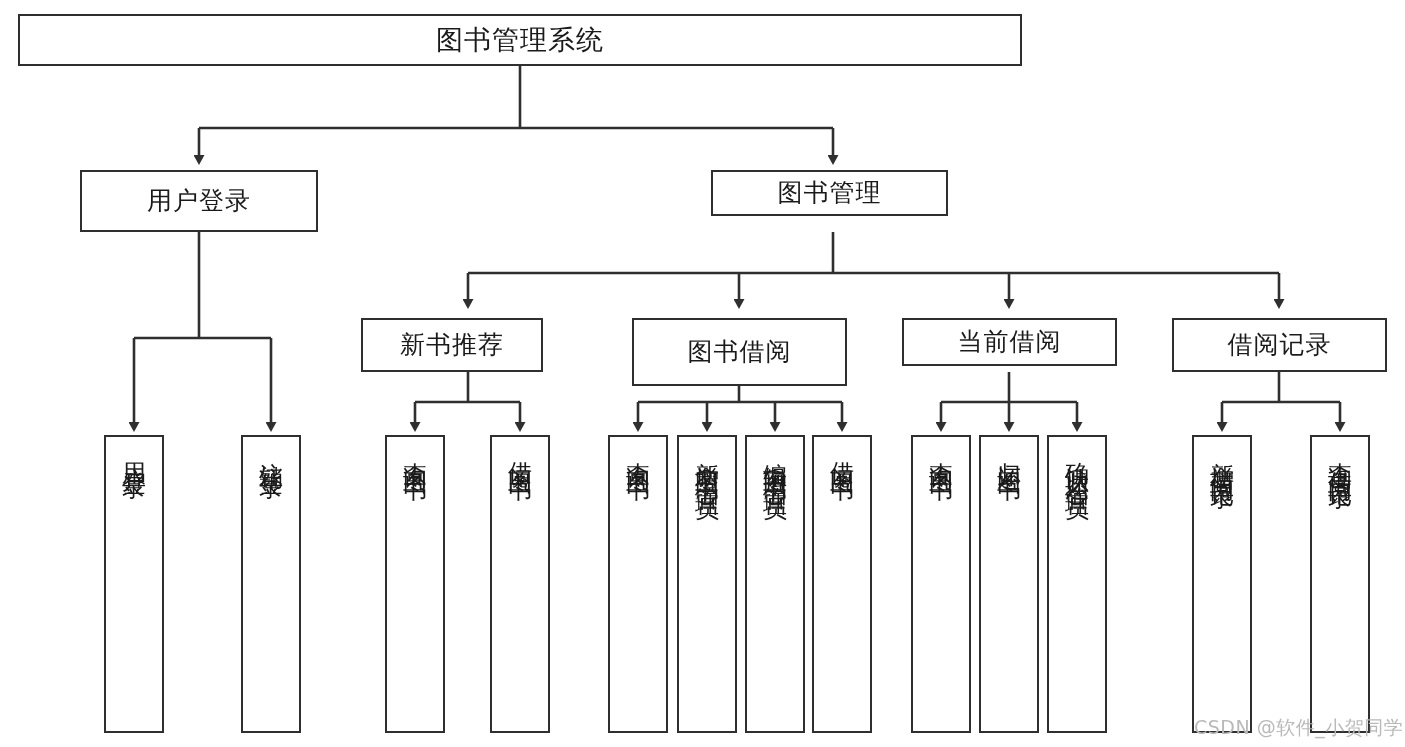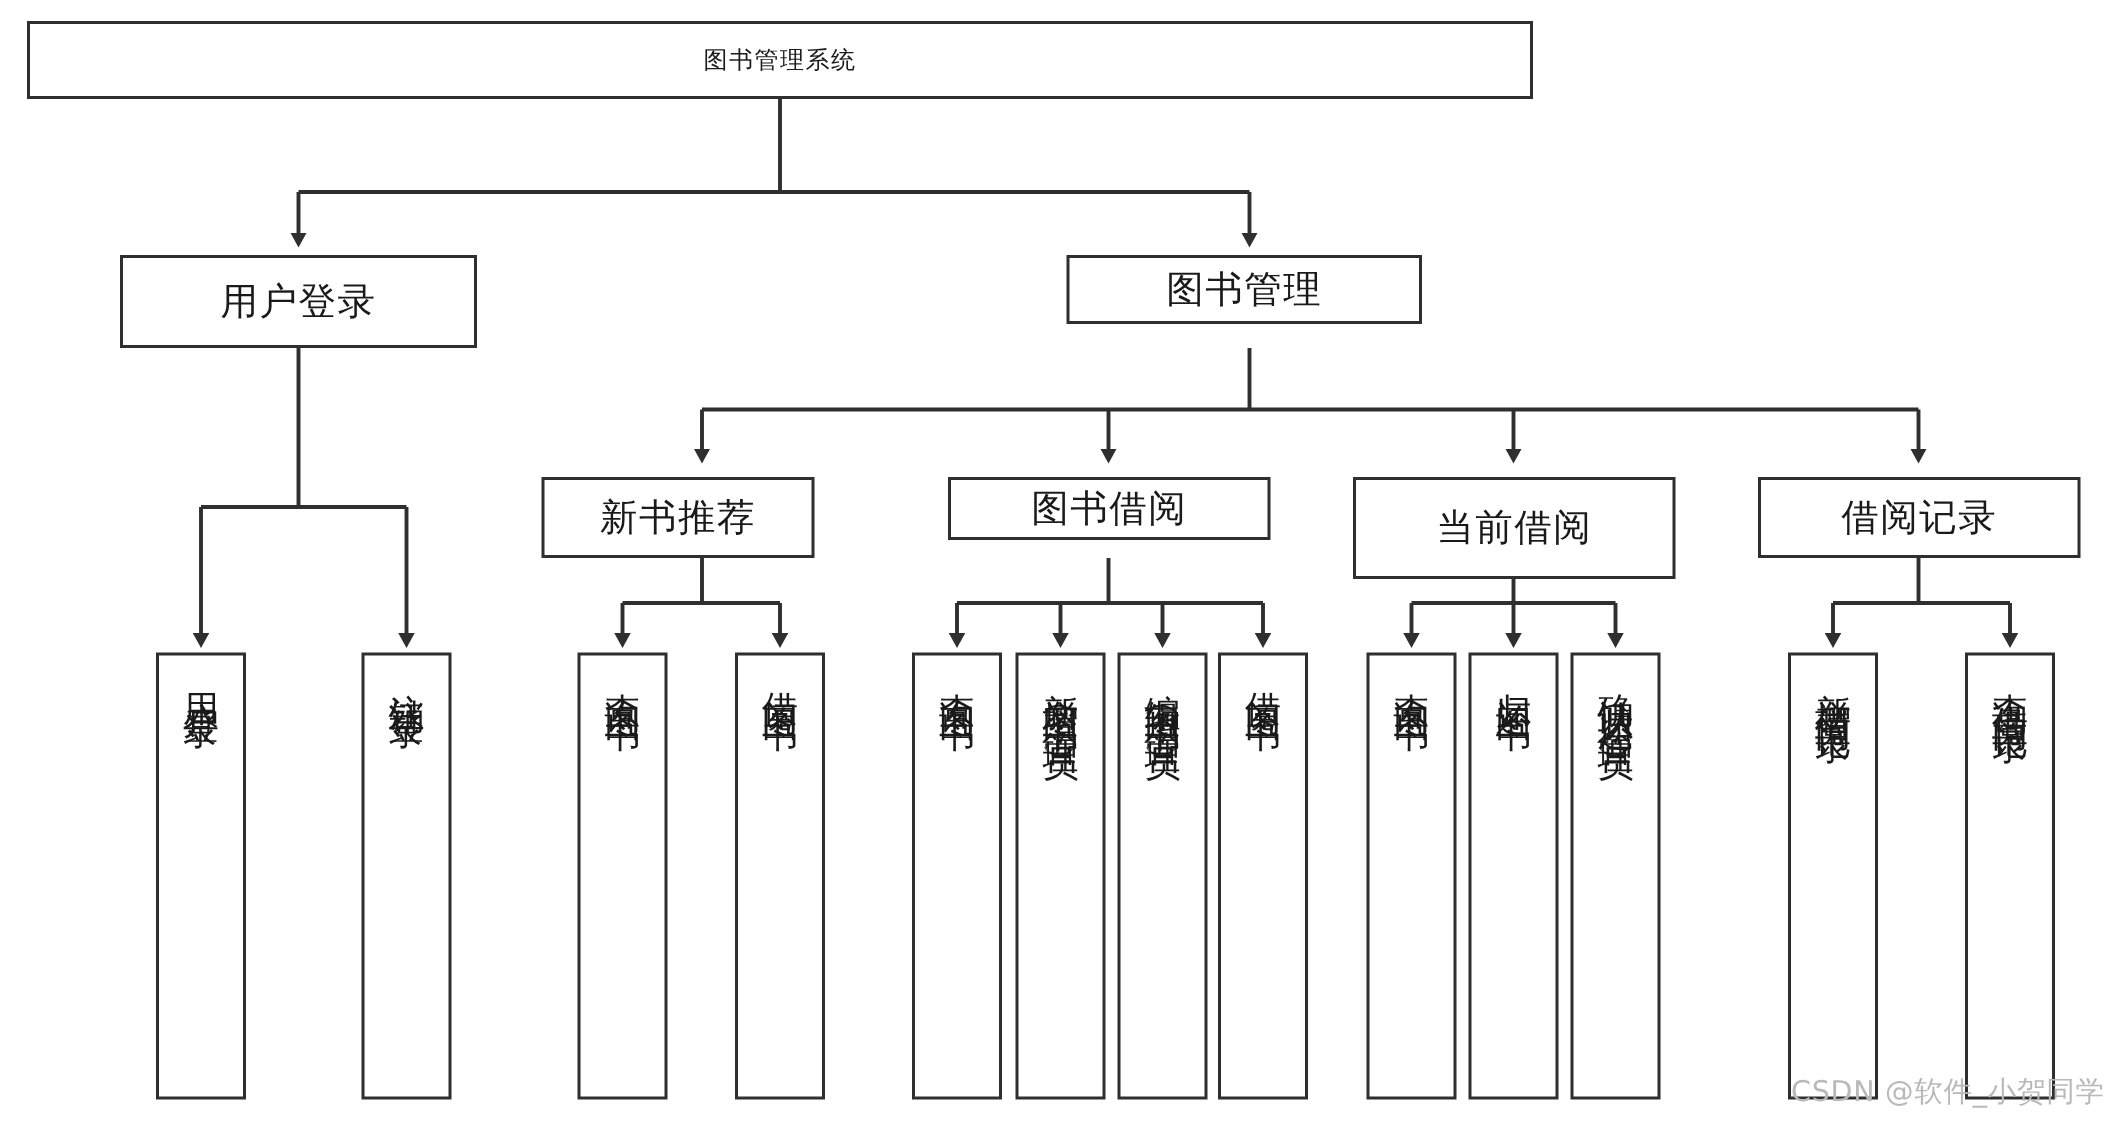--- a/index.html
+++ b/index.html
@@ -40,21 +40,21 @@
     text-align: center;
     line-height: 1.18;
     white-space: pre;
   }
   
   .node.horizontal .node-label {
     font-size: 25px;
     letter-spacing: 1px;
   }
   .node.root .node-label {
-    font-size: 16px;
+    font-size: 27px;
   }
   
   .node.vertical {
     align-items: flex-start;
     justify-content: center;
     padding-top: 6px;
   }
   .node.vertical .node-label {
     writing-mode: vertical-rl;
     text-orientation: upright;
@@ -136,25 +136,25 @@
   </div>
 
   <div class="node horizontal" style="left:711px; top:170px; width:237px; height:46px;">
     <span class="node-label">图书管理</span>
   </div>
 
   <div class="node horizontal" style="left:361px; top:318px; width:182px; height:54px;">
     <span class="node-label">新书推荐</span>
   </div>
 
-  <div class="node horizontal" style="left:632px; top:318px; width:215px; height:42px;">
+  <div class="node horizontal" style="left:632px; top:318px; width:215px; height:68px;">
     <span class="node-label">图书借阅</span>
   </div>
 
-  <div class="node horizontal" style="left:902px; top:318px; width:215px; height:68px;">
+  <div class="node horizontal" style="left:902px; top:318px; width:215px; height:48px;">
     <span class="node-label">当前借阅</span>
   </div>
 
   <div class="node horizontal" style="left:1172px; top:318px; width:215px; height:54px;">
     <span class="node-label">借阅记录</span>
   </div>
 
   <div class="node vertical" style="left:104px; top:435px; width:60px; height:298px;">
     <span class="node-label">用户登录</span>
   </div>

